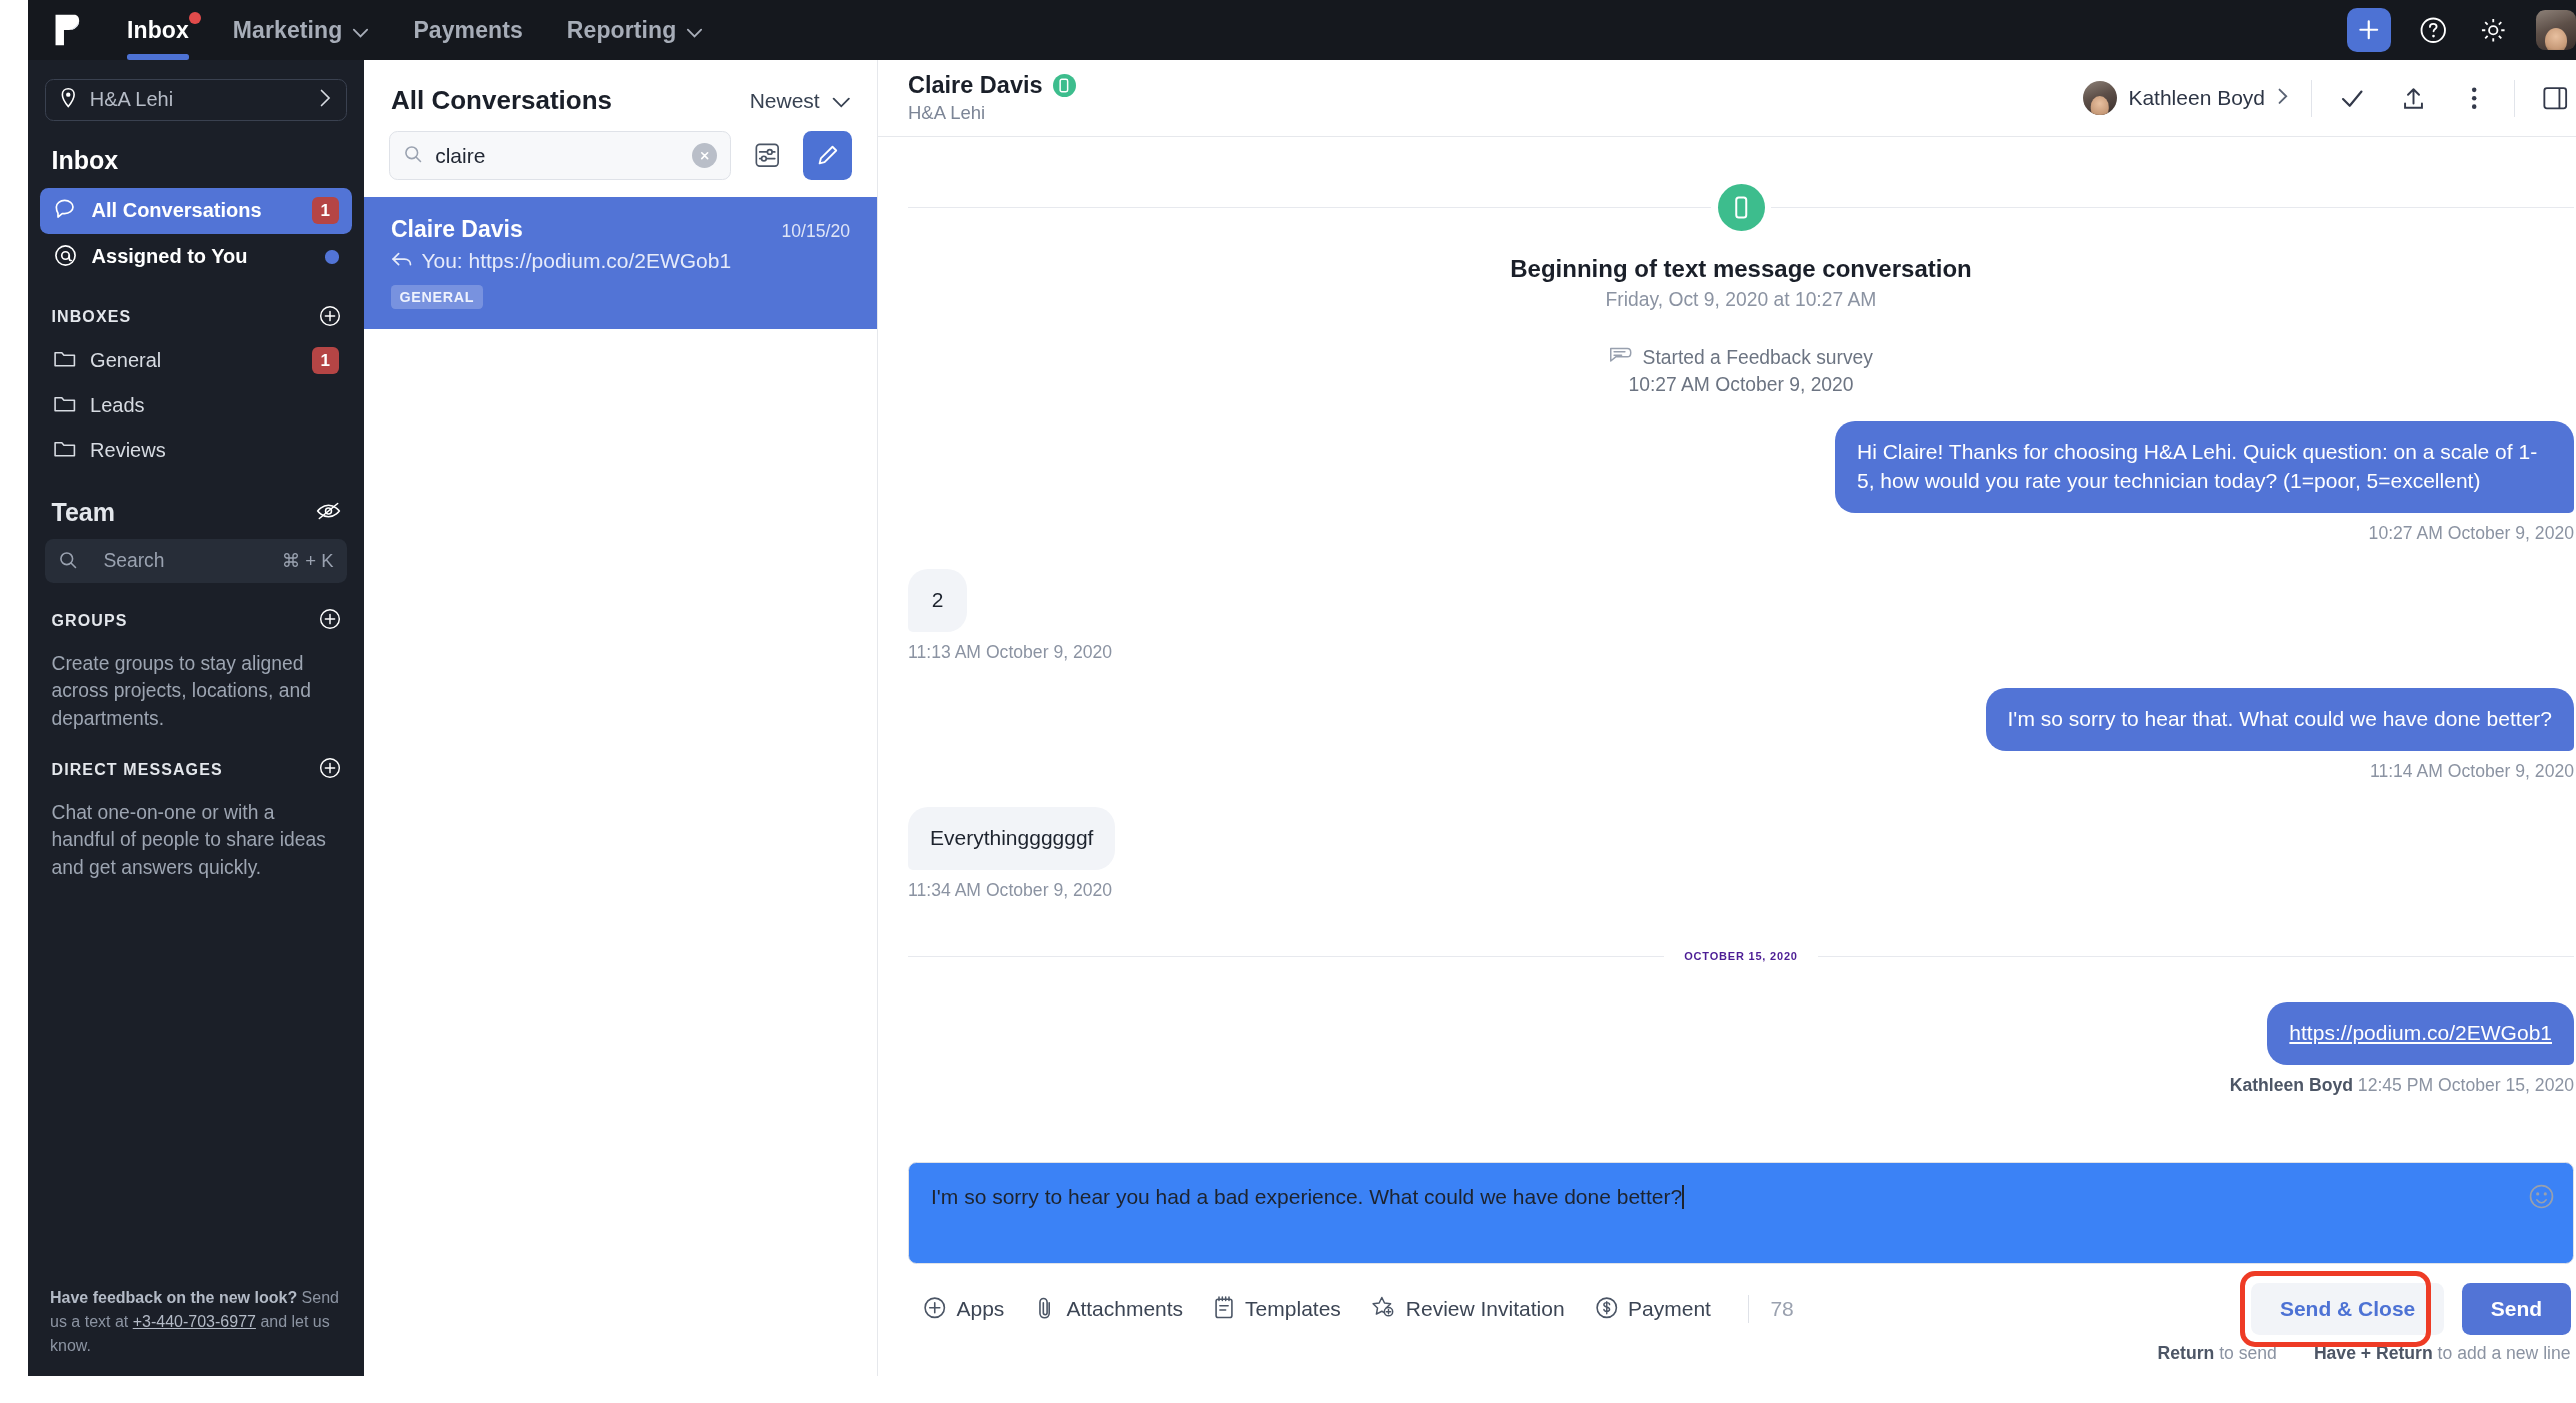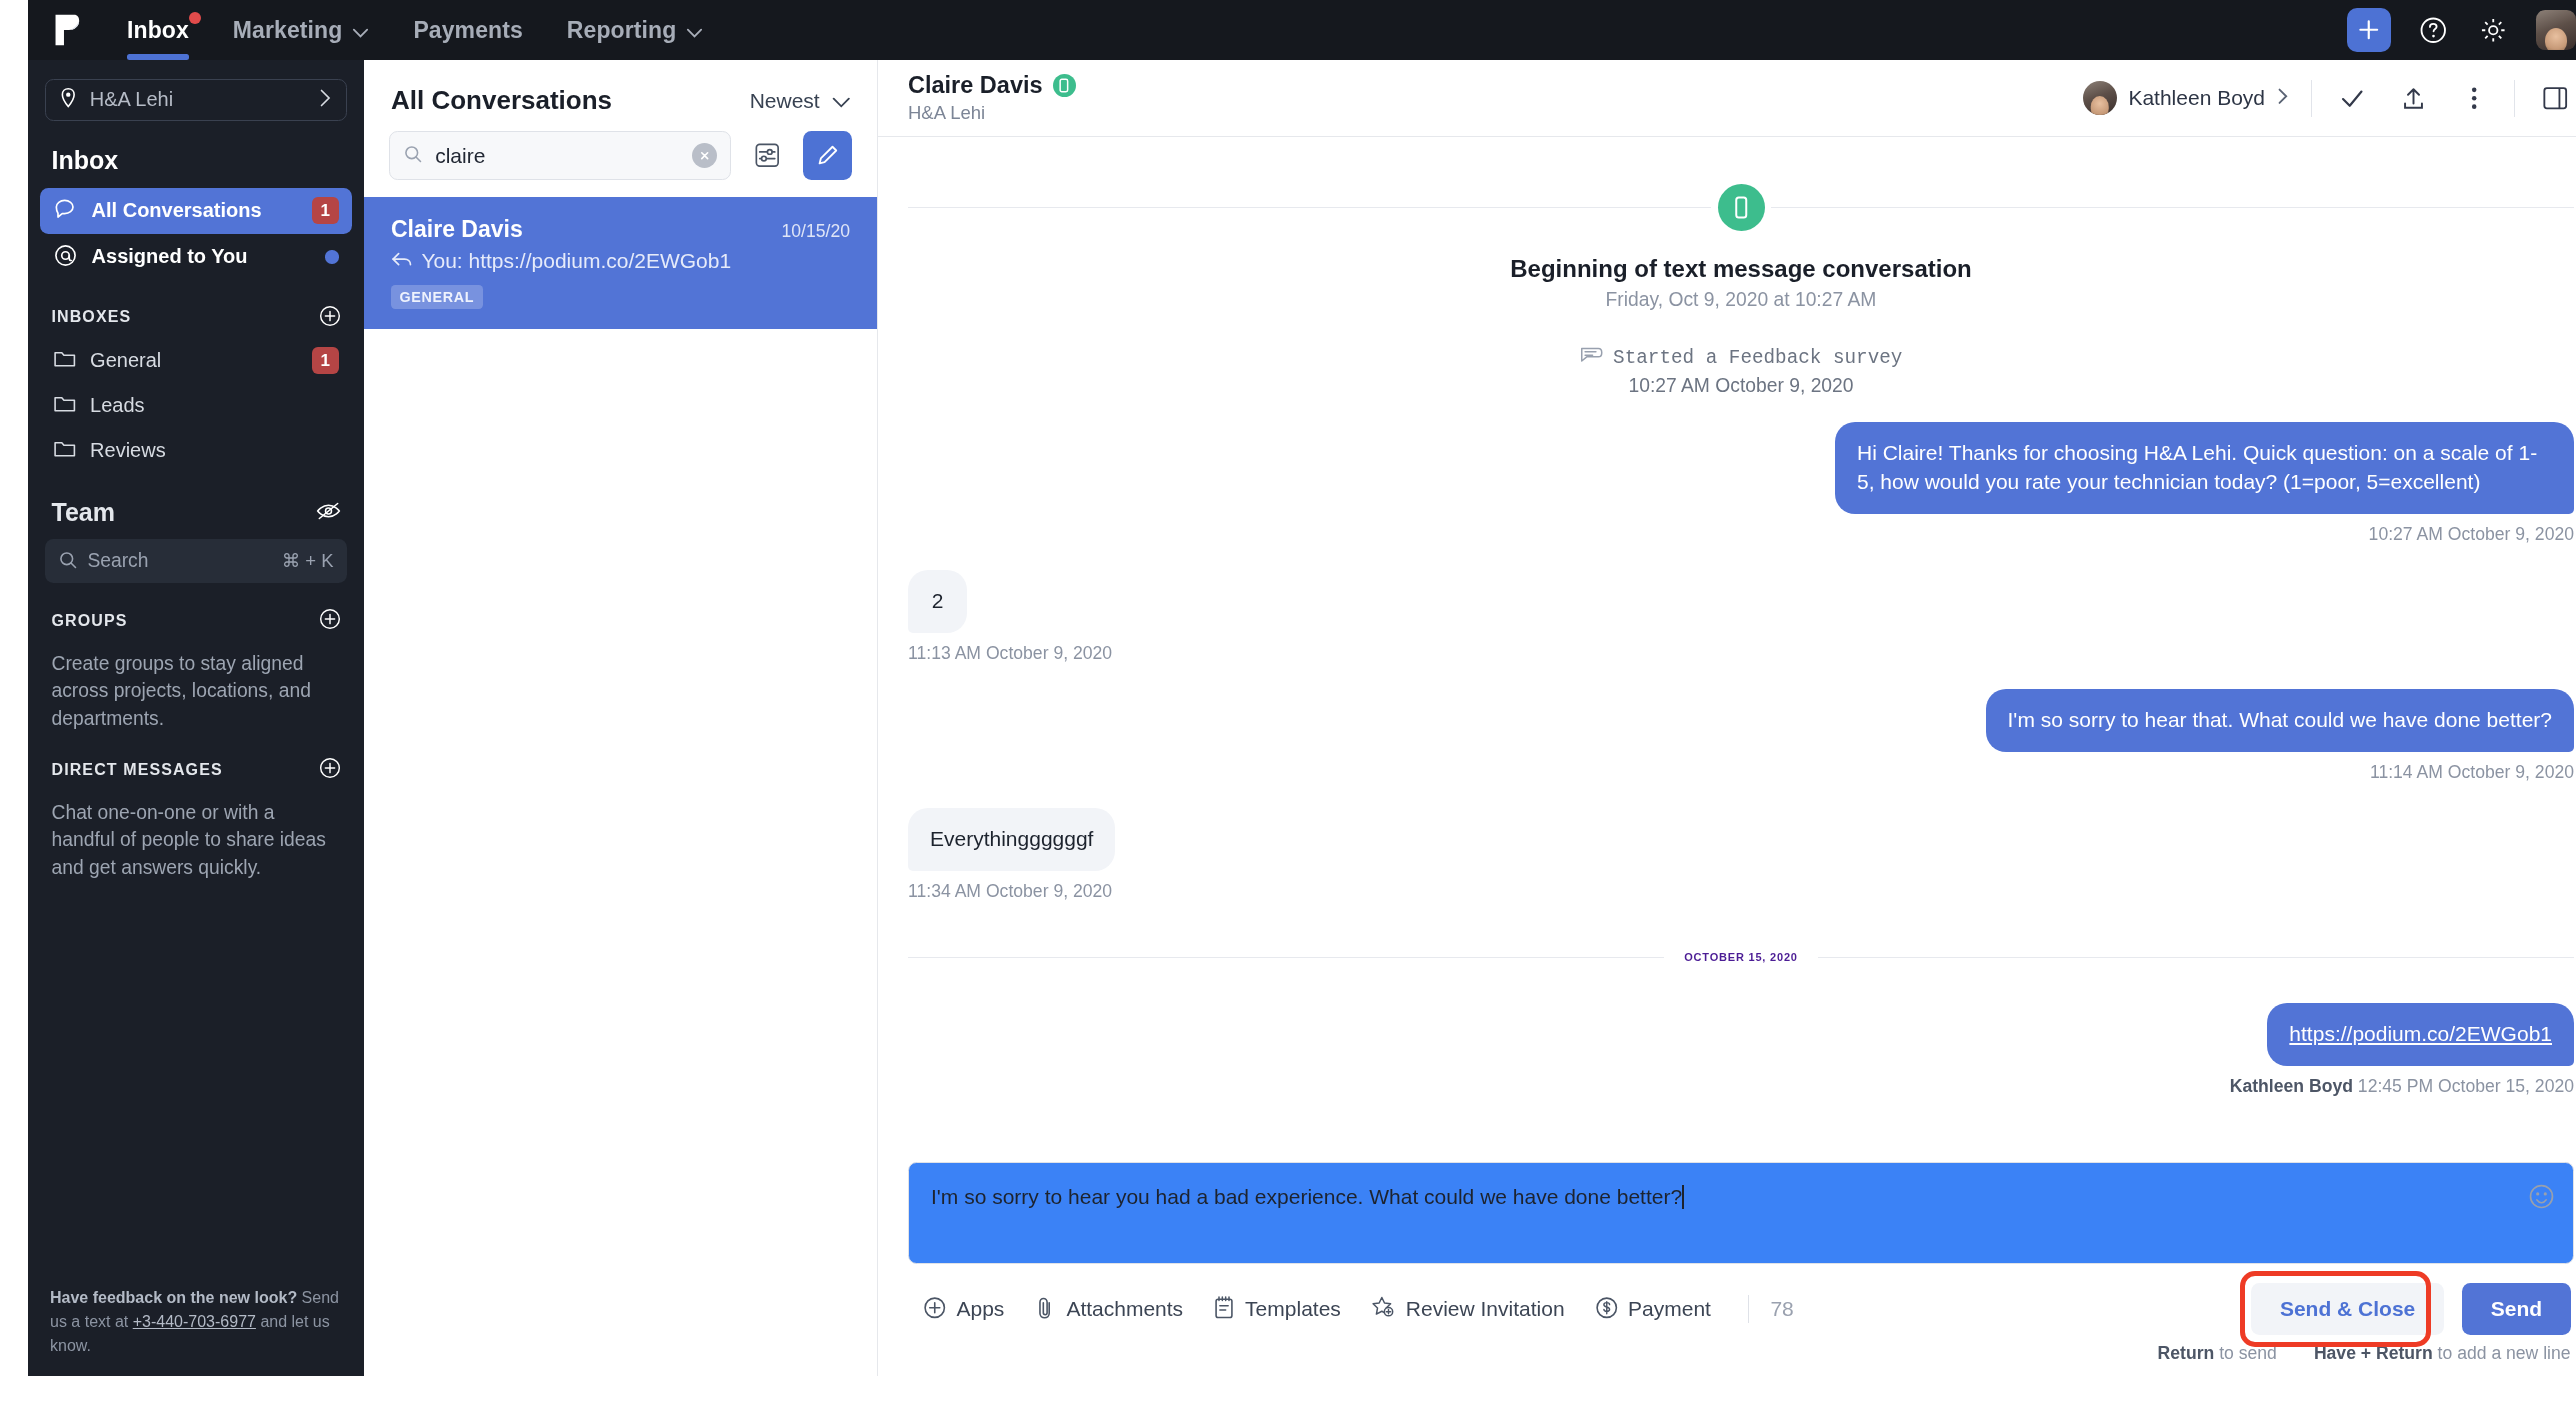--- a/index.html
+++ b/index.html
@@ -89,21 +89,21 @@
   }
   .sec-head .t { font-size: 16px; font-weight: 700; letter-spacing: 1.1px; color: #e4e7ec; flex: 1; }
   .sec-head-lg .t { font-size: 25px; font-weight: 700; letter-spacing: 0; }
   .folder-item {
     height: 45px; margin: 0 11.8px; border-radius: 8.4px; display: flex;
     align-items: center; padding: 0 13.4px; gap: 13.4px; cursor: pointer;
   }
   .folder-item .lbl { font-size: 20px; color: #d7dbe2; flex: 1; }
   .team-search {
     margin: 3.4px 17px 0 17px; height: 44px; background: #272d38; border-radius: 8.4px;
-    display: flex; align-items: center; padding: 0 13.4px; gap: 9px; cursor: text;
+    display: flex; align-items: center; padding: 0 13.4px; gap: 25px; cursor: text;
   }
   .team-search .ph { font-size: 19.3px; color: #9aa2b0; flex: 1; }
   .team-search .kbd { font-size: 18.5px; color: #9aa2b0; }
   .sb-desc { padding: 8.4px 23.5px 0 23.5px; font-size: 19.3px; line-height: 1.42; color: #9da5b2; }
   .sb-footer {
     margin-top: auto; padding: 0 22px 18.5px 22px; font-size: 16px;
     line-height: 1.5; color: #8c94a2;
   }
   .sb-footer b { color: #b3bac6; }
   .sb-footer a { color: #b3bac6; text-decoration: underline; }
@@ -177,21 +177,21 @@
   .msgs { flex: 1 1 auto; overflow: hidden; padding: 0 30px; position: relative; }
 
   .start-line { display: flex; align-items: center; margin-top: 47px; }
   .start-line .ln { flex: 1; height: 0.8px; background: #e7e9ee; }
   .start-icon {
     width: 47px; height: 47px; border-radius: 50%; background: #3dbd8d;
     display: flex; align-items: center; justify-content: center; margin: 0 6.7px;
   }
   .start-title { text-align: center; font-size: 24px; font-weight: 700; color: #1a1f29; margin-top: 23.5px; }
   .start-date { text-align: center; font-size: 19.3px; color: #8b93a2; margin-top: 6.7px; }
-  .survey-row { display: flex; align-items: center; justify-content: center; gap: 10px; margin-top: 35px; font-family: Liberation Mono, monospace; }
+  .survey-row { display: flex; align-items: center; justify-content: center; gap: 10px; margin-top: 35px; }
   .survey-row .txt { font-size: 19.3px; color: #6c7482; }
   .survey-time { text-align: center; font-size: 19.3px; color: #6c7482; margin-top: 5px; }
 
   .mrow { display: flex; margin-top: 25px; }
   .mrow.out { justify-content: flex-end; }
   .bubble {
     max-width: 739px; padding: 17px 22px; font-size: 21px; line-height: 1.38;
     border-radius: 20px;
   }
   .bubble.out { background: #5274d6; color: #fff; border-bottom-right-radius: 5px; }

